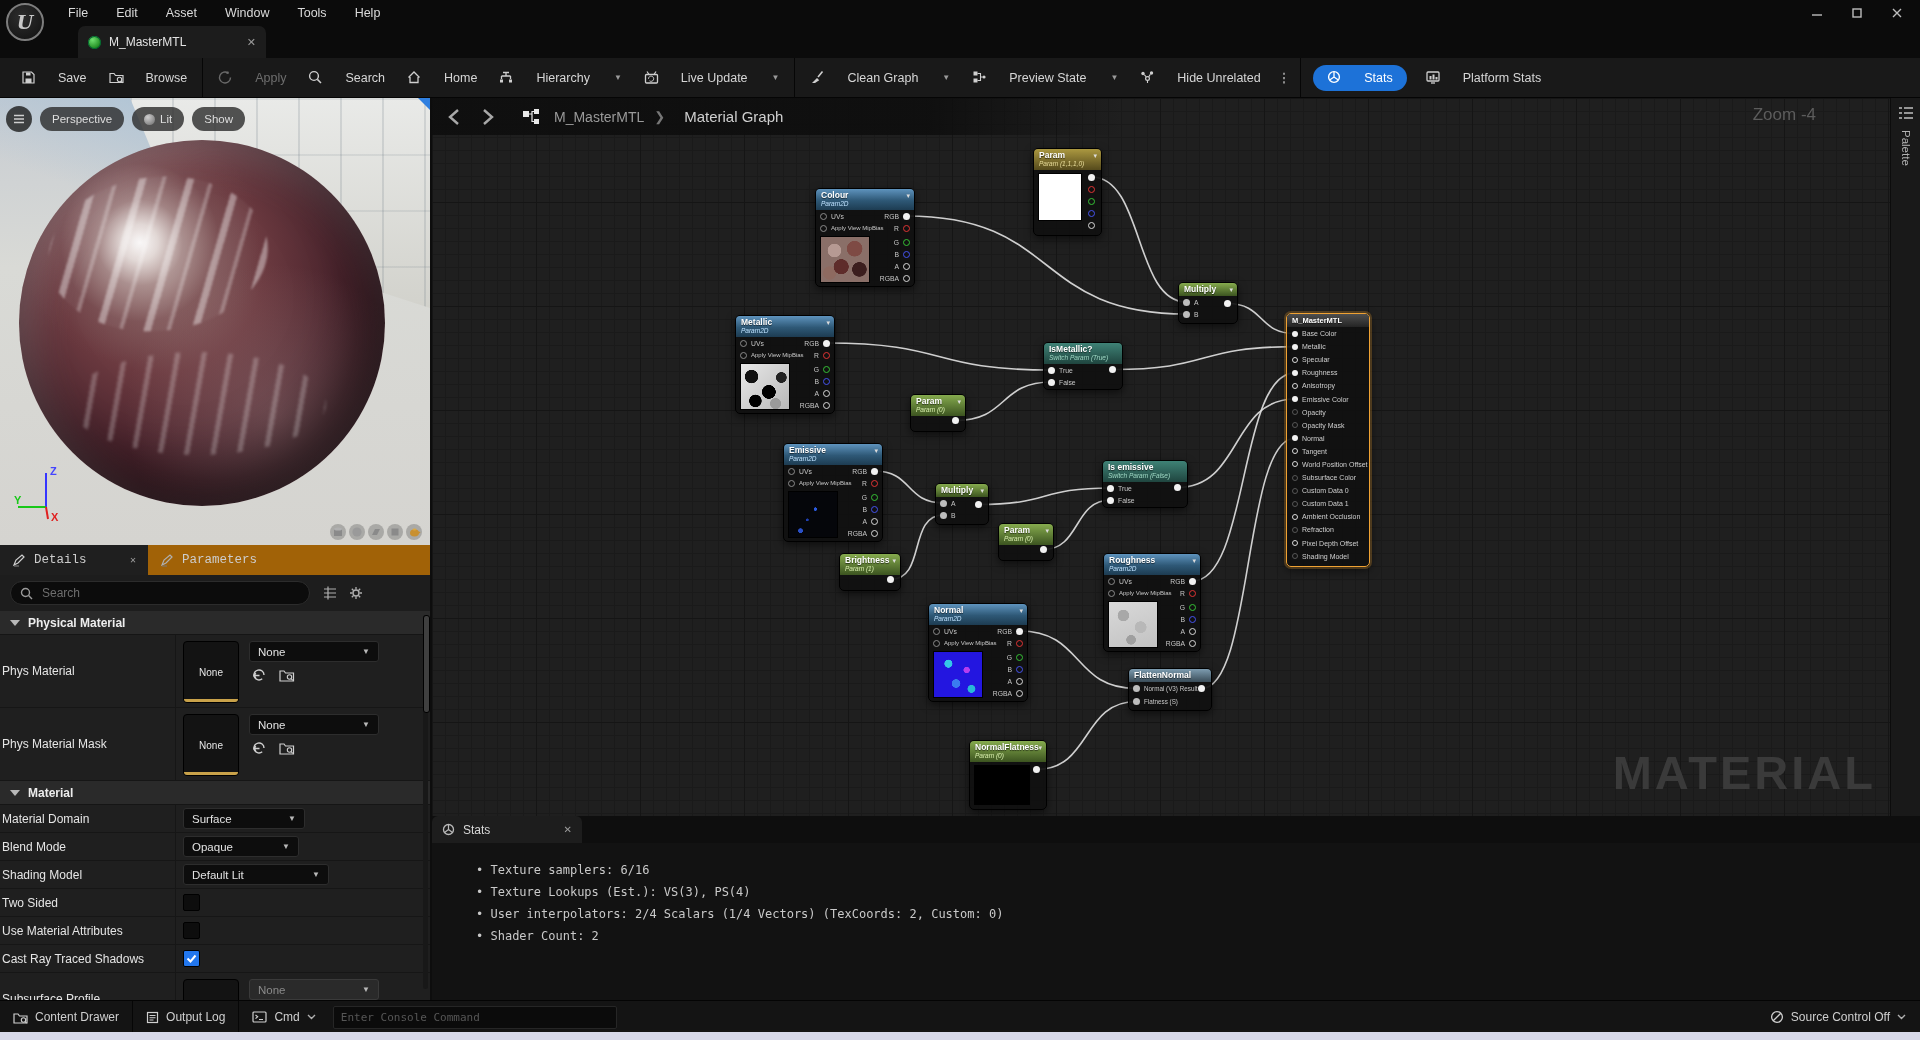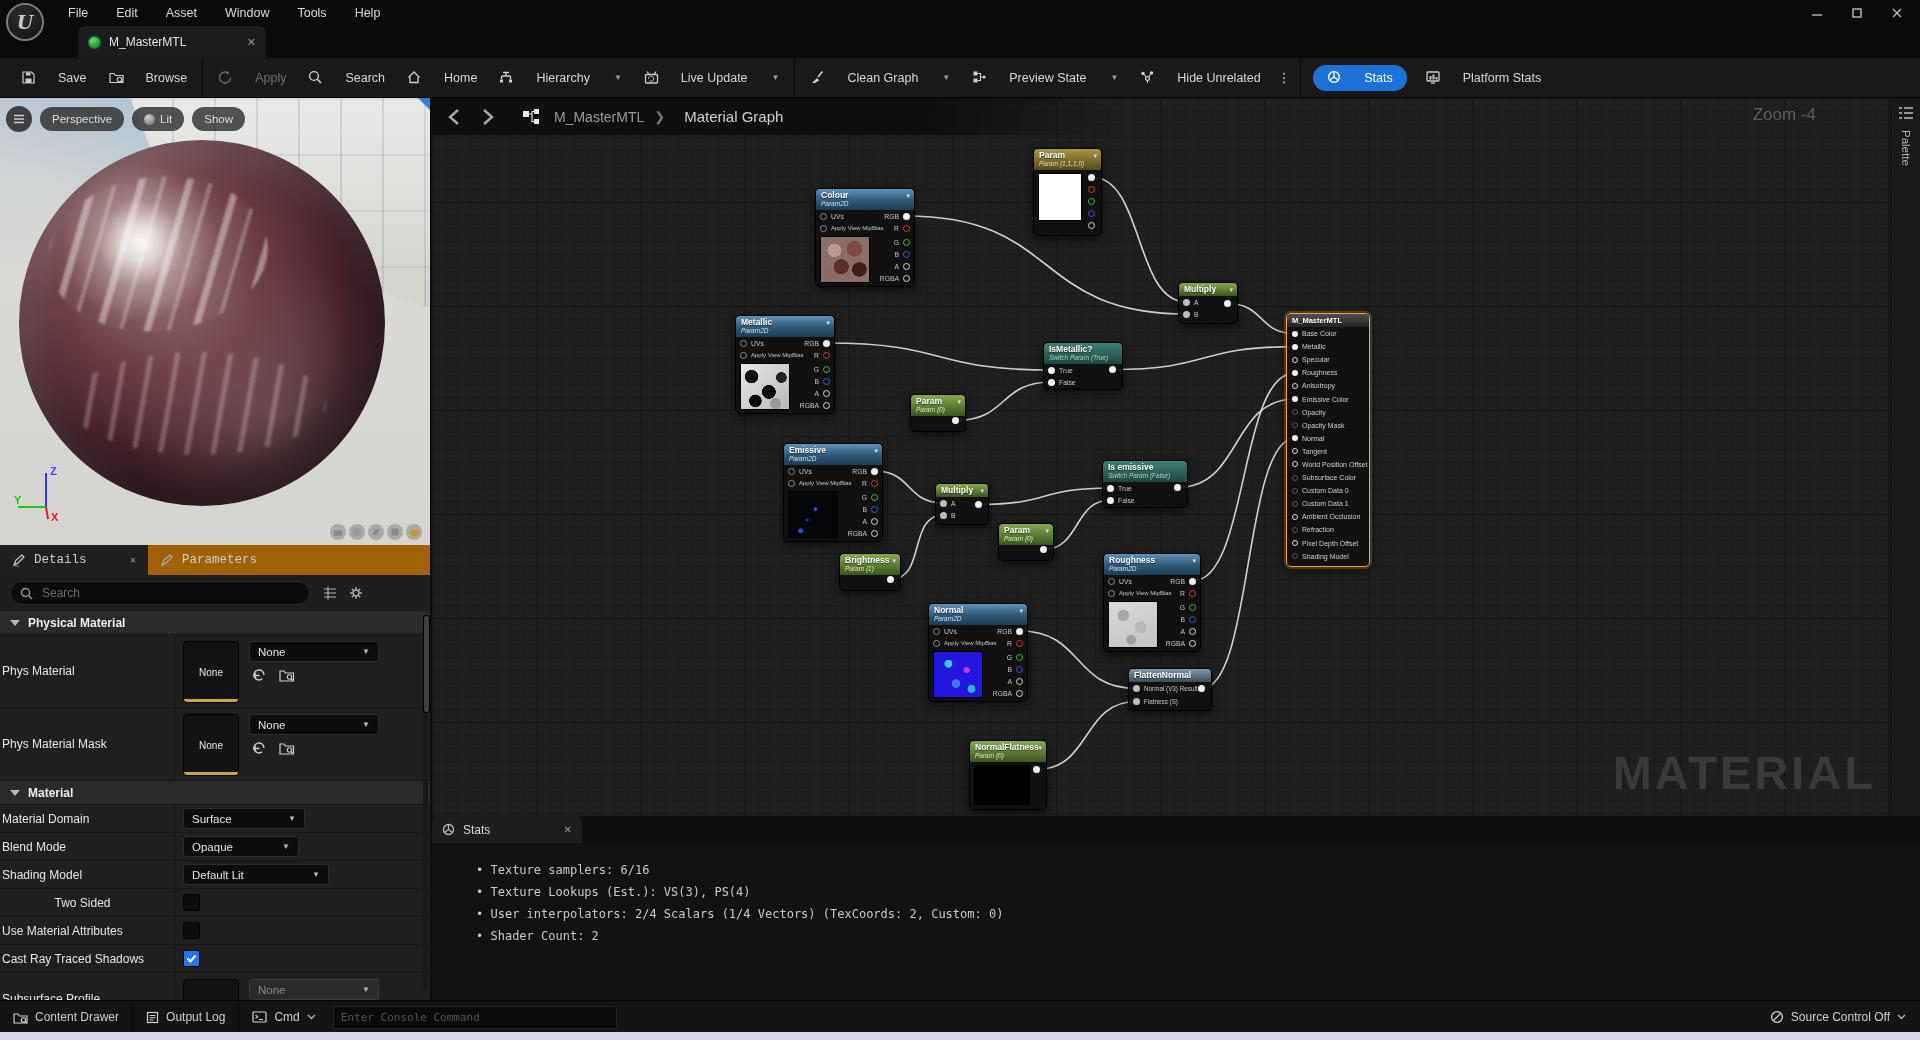--- a/index.html
+++ b/index.html
@@ -551,21 +551,21 @@
           </div>
           <div class="drow" style="height: 27px;">
             <div class="dlabel">Shading Model</div>
             <div class="dval">
               <div class="combo" style="width: 146px;">
                 <span>Default Lit</span>
                 <span class="chv">▼</span>
               </div>
             </div>
           </div>
-          <div class="drow" style="height: 27px; text-align: center;">
+          <div class="drow" style="height: 27px;">
             <div class="dlabel">Two Sided</div>
             <div class="dval">
               <div class="checkbox"></div>
             </div>
           </div>
           <div class="drow" style="height: 27px;">
             <div class="dlabel">Use Material Attributes</div>
             <div class="dval">
               <div class="checkbox"></div>
             </div>

